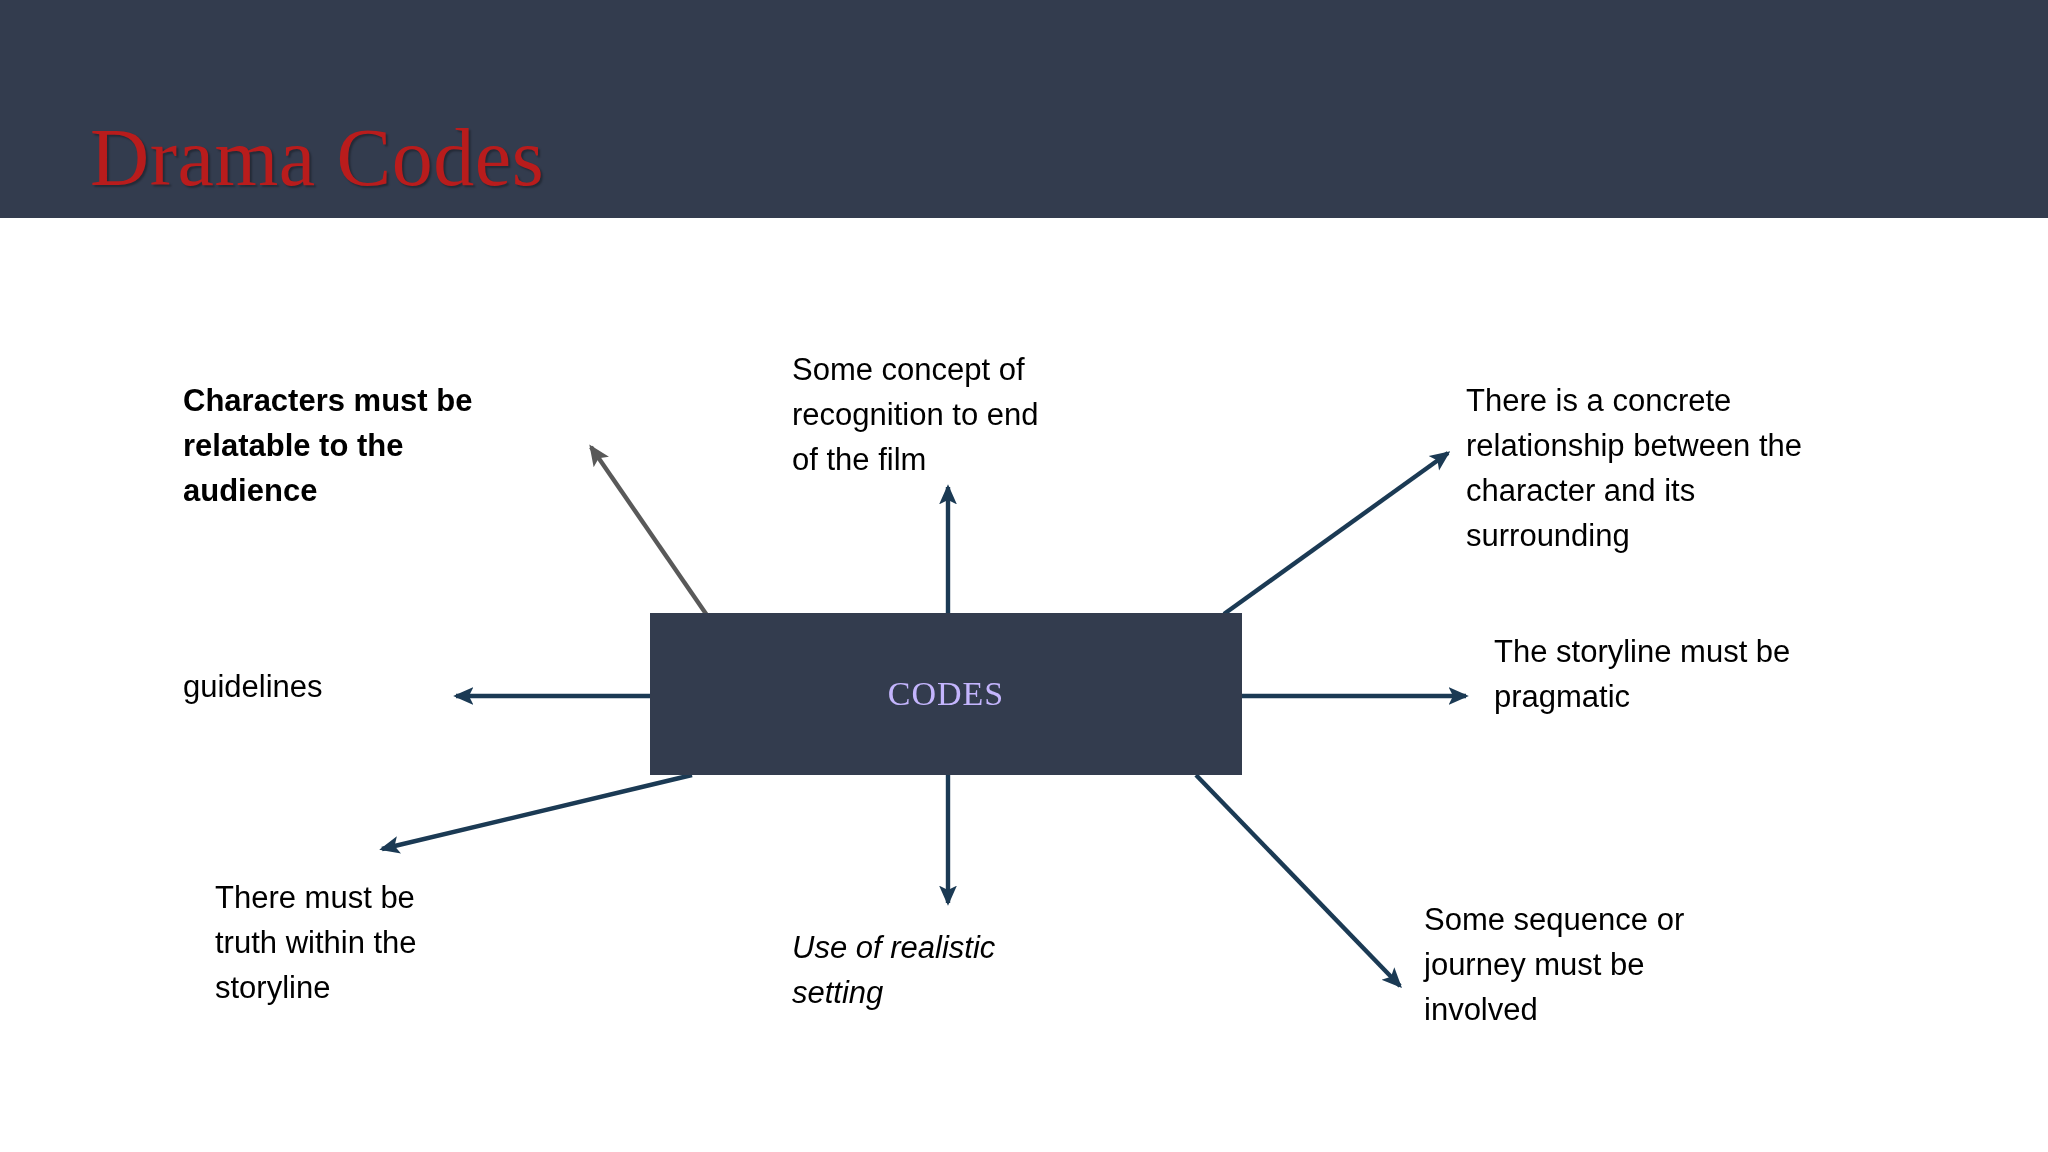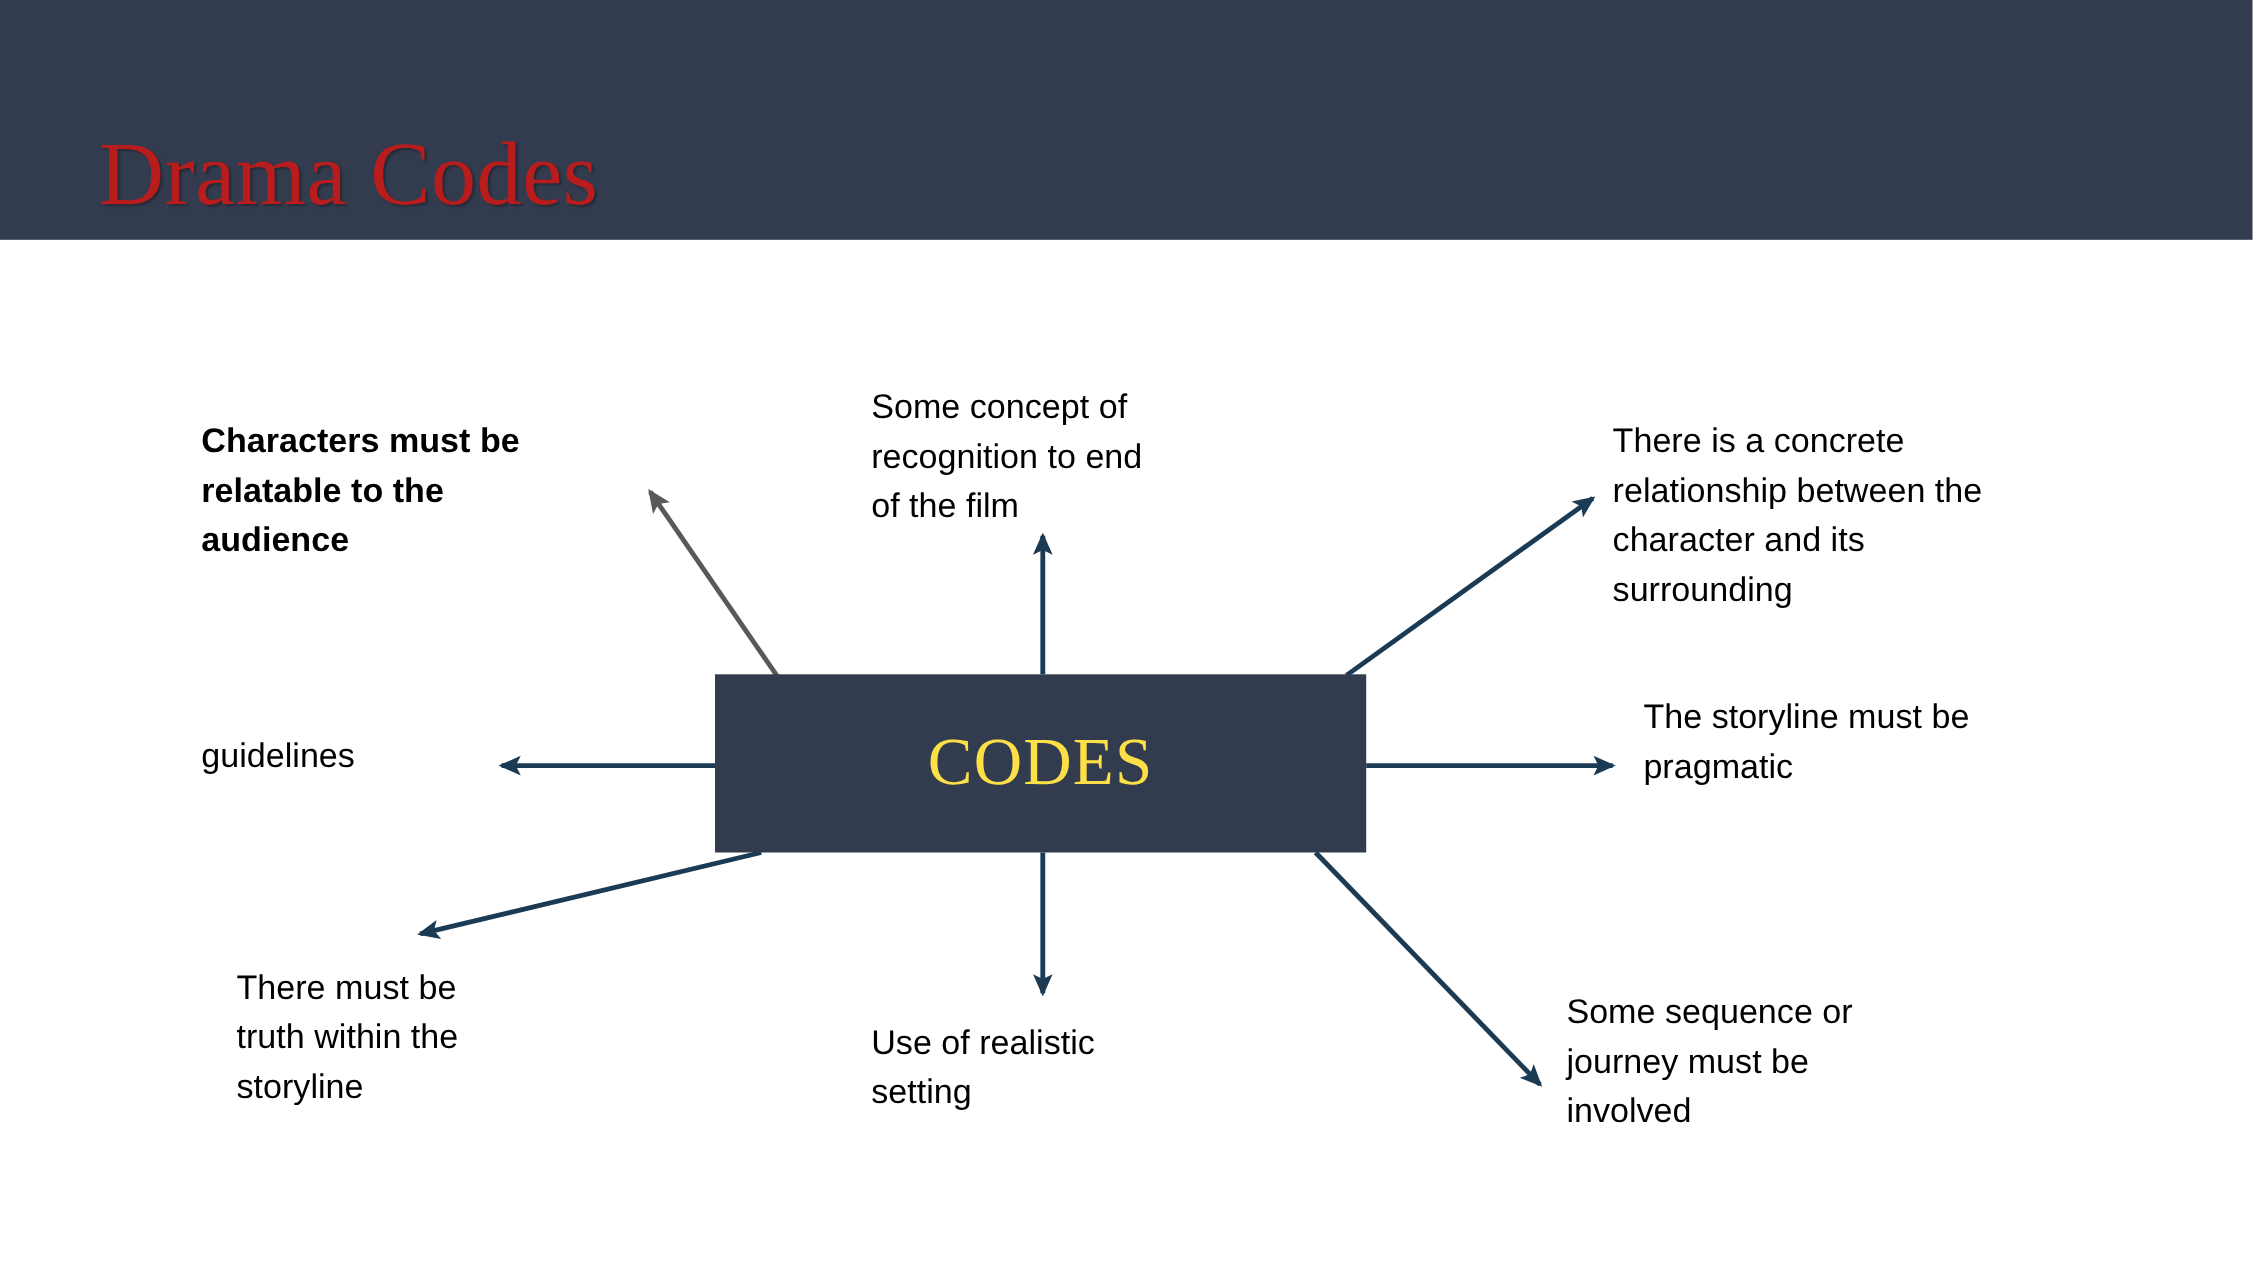--- a/index.html
+++ b/index.html
@@ -66,43 +66,43 @@
     top: 613px;
     width: 592px;
     height: 162px;
     background: #333c4e;
     display: flex;
     align-items: center;
     justify-content: center;
   }
   #center-node-label {
     font-family: "Liberation Serif", serif;
-    font-size: 61px;
+    font-size: 34px;
     line-height: 50px;
-    color: #fde047;
+    color: #c4b5fd;
     letter-spacing: 1px;
     white-space: nowrap;
   }
 
   
   .leaf-label {
     position: absolute;
     font-family: "Liberation Sans", sans-serif;
     font-size: 31px;
     line-height: 45px;
     color: #000000;
     font-weight: 400;
     white-space: pre-line;
   }
 
   #label-characters     { left: 183px;  top: 378px;  width: 340px; font-weight: bold; }
   #label-guidelines     { left: 183px;  top: 664px;  width: 300px; }
   #label-truth          { left: 215px;  top: 875px;  width: 330px; }
   #label-recognition    { left: 792px;  top: 347px;  width: 320px; }
-  #label-setting        { left: 792px;  top: 925px;  width: 300px; }
+  #label-setting        { left: 792px;  top: 925px;  width: 300px; font-style: italic; }
   #label-concrete       { left: 1466px; top: 378px;  width: 420px; }
   #label-pragmatic      { left: 1494px; top: 629px;  width: 380px; }
   #label-journey        { left: 1424px; top: 897px;  width: 340px; }
 </style>
 </head>
 <body>
 
 <div id="slide">
 
   <div id="header-band"></div>

